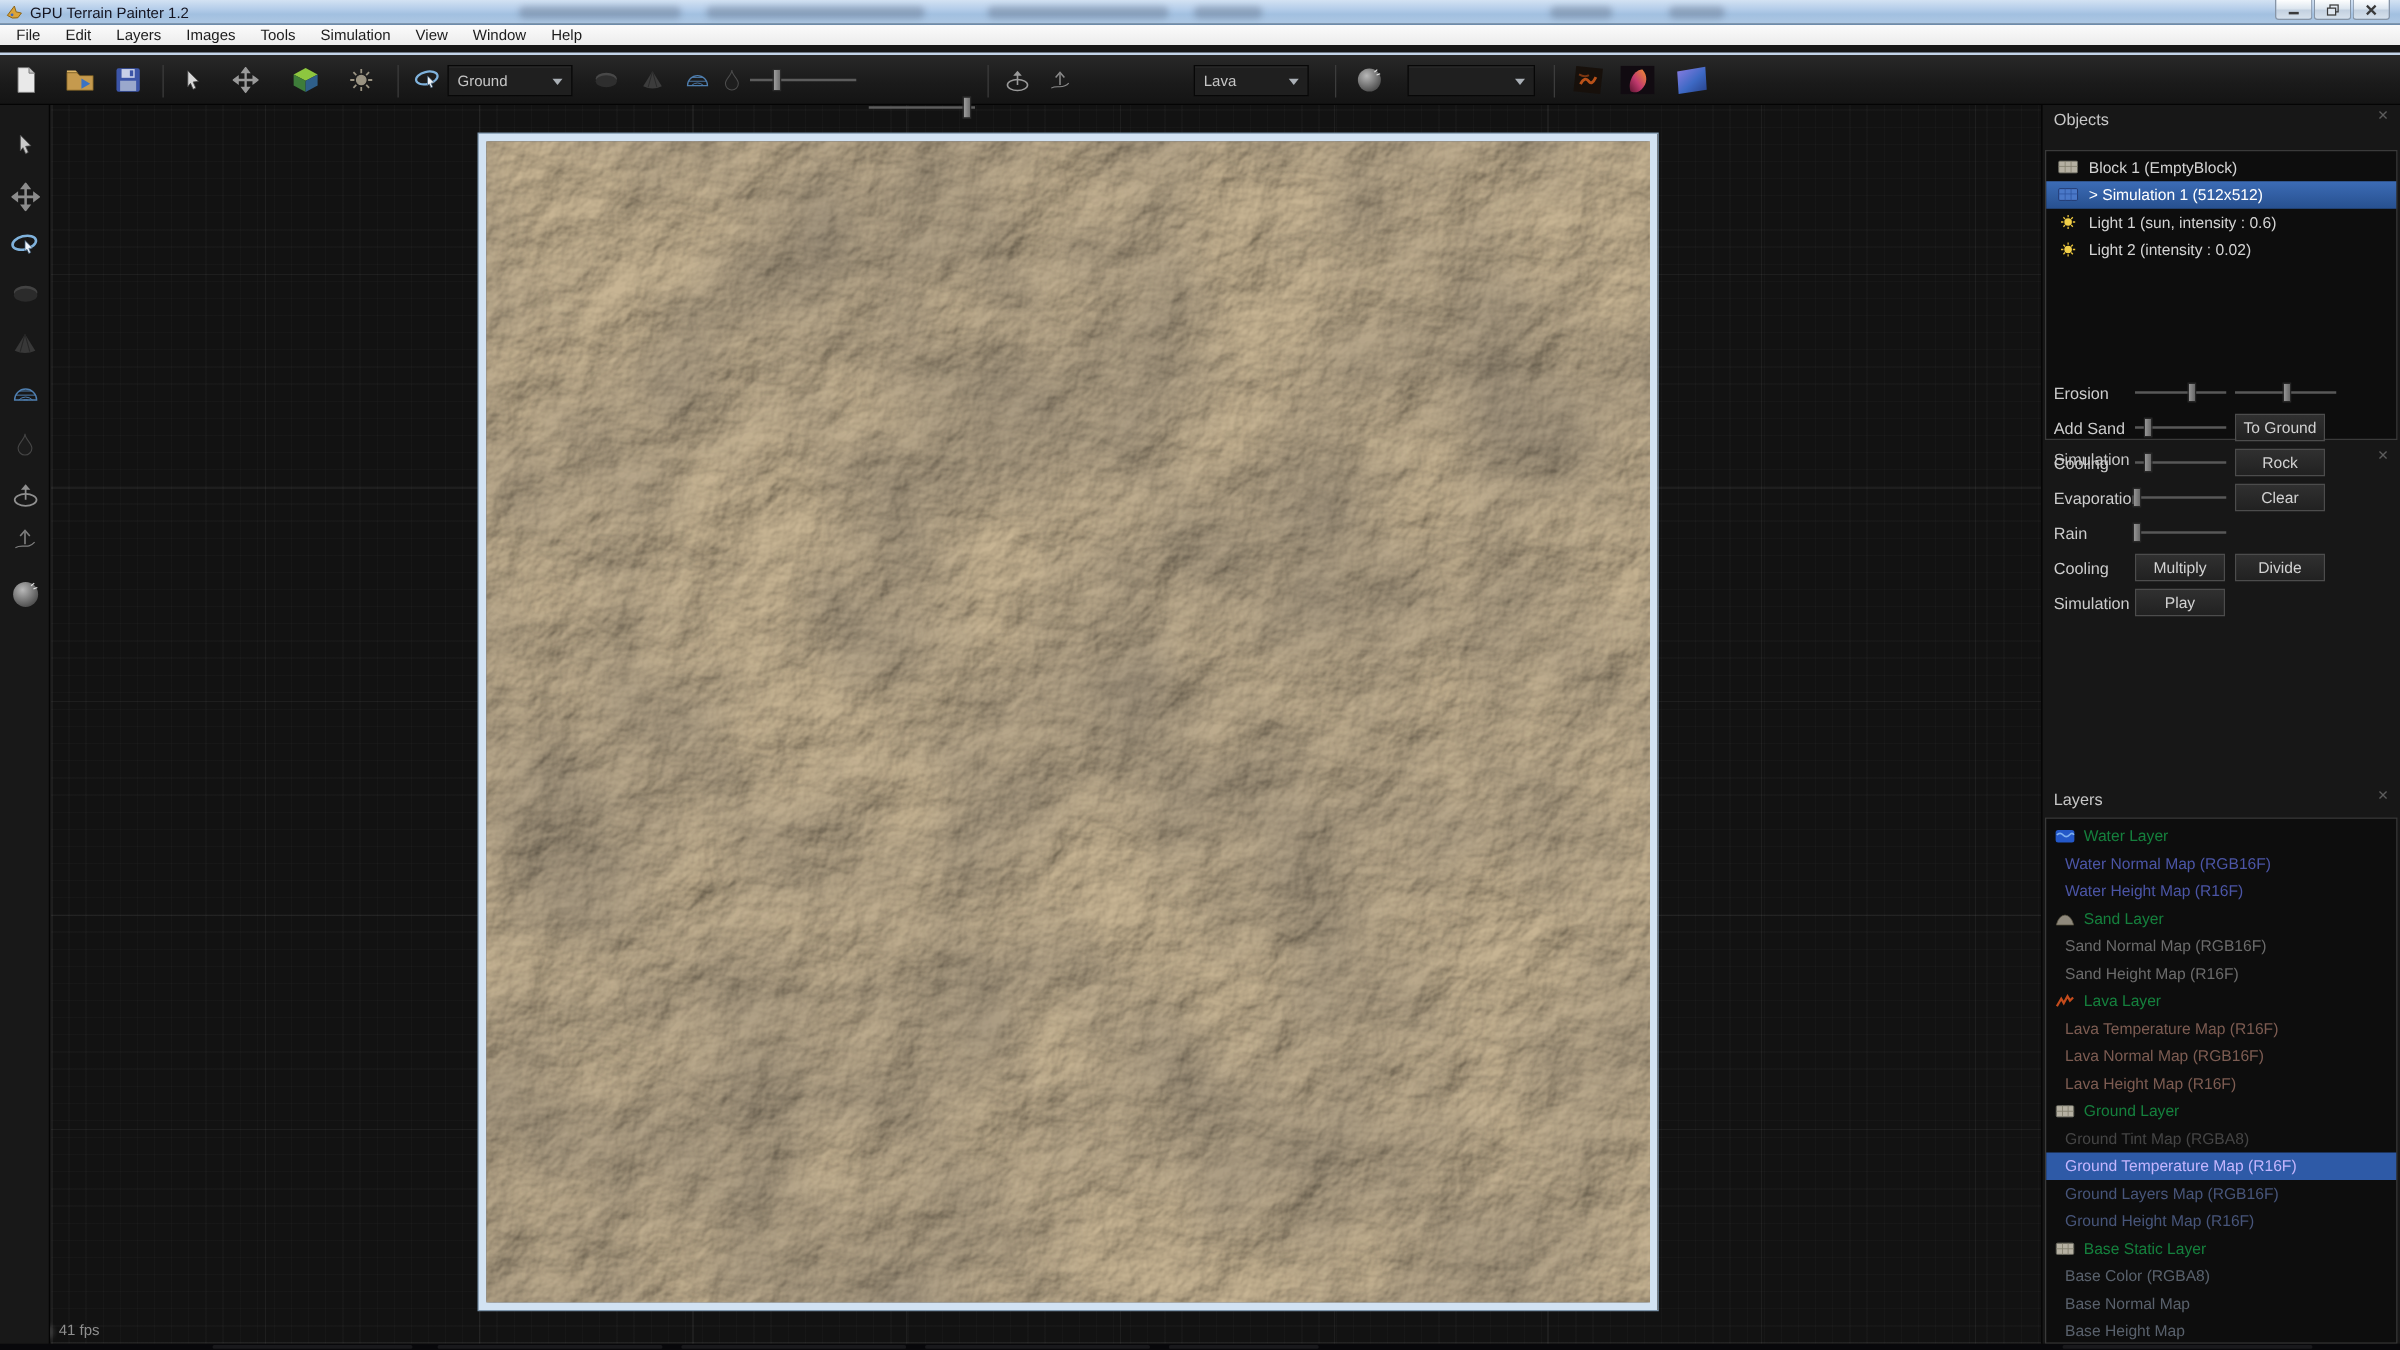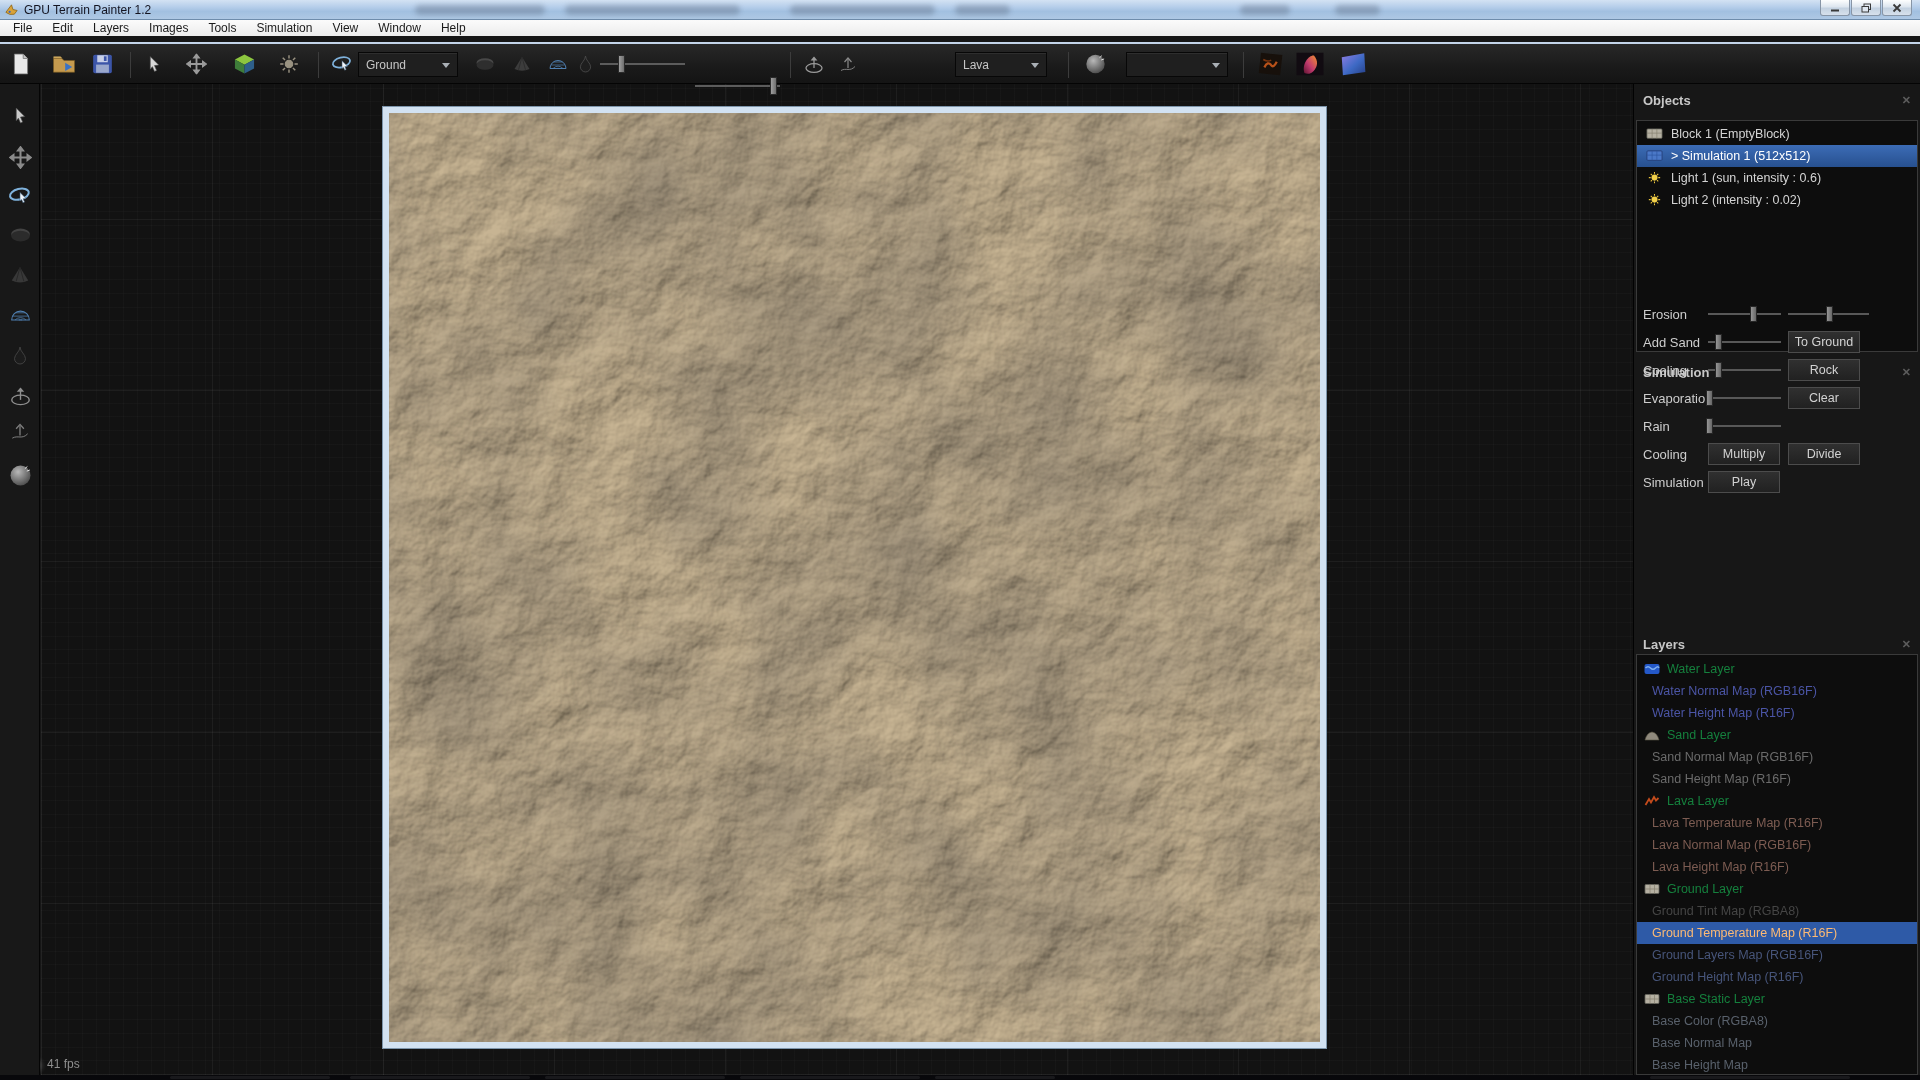--- a/index.html
+++ b/index.html
@@ -55,22 +55,22 @@
   .terrain-frame { position:absolute; left:342px; top:23px; width:943px; height:941px;
     border:6px solid #d2e2f2; box-shadow:0 0 0 1px #7d95ab, inset 0 0 3px rgba(255,255,255,0.9); }
   .terrain-frame svg { display:block; width:100%; height:100%; }
   .fps { position:absolute; left:6px; bottom:4px; font-size:12px; color:#8f8f8f; }
   .fps-smudge { position:absolute; left:-40px; bottom:0; width:36px; height:11px; border-radius:5px;
     background:rgba(160,160,160,0.25); filter:blur(2px); }
 
   
   .right-col { position:absolute; top:84px; right:0; width:287px; bottom:5px;
     background:#171717; border-left:1px solid #020202; z-index:21; font-size:12.5px; }
-  .panel-header { position:absolute; left:0; right:0; height:24px; display:flex; align-items:center;
-    padding:0 9px; color:#c7c7c7; font-size:13px;font-weight:bold; }
+  .panel-header { position:absolute; left:0; right:0; height:24px; display:flex; align-items:flex-start;
+    padding:0 9px; color:#c7c7c7; font-size:13px; }
   .panel-close { margin-left:auto; color:#5c5c5c; font-size:11px; line-height:1; }
   .listbox { position:absolute; left:2px; right:2px; background:#0d0d0d; border:1px solid #3a3a3a; }
   .obj-row { height:22px; display:flex; align-items:center; gap:8px; padding-left:9px; color:#d4d4d4; }
   .obj-row.selected { background:linear-gradient(#3c6cb6,#27508f); color:#ffffff; }
   .obj-icon { width:17px; height:14px; flex:0 0 auto; }
 
   .sim-rows { position:absolute; left:0; right:0; top:216px; }
   .sim-row { display:grid; grid-template-columns:65px 80px 84px; align-items:center; height:28px; padding-left:9px; }
   .sim-label { color:#cdcdcd; font-size:13px; white-space:nowrap; overflow:hidden; }
   .sim-slider { position:relative; width:73px; height:20px; }
@@ -80,21 +80,21 @@
     background:linear-gradient(90deg,#969696,#676767); border:1px solid #262626; }
   .sim-btn { height:22px; width:72px; background:linear-gradient(#303030,#212121);
     border:1px solid #4c4c4c; color:#d2d2d2; font-size:12.5px; font-family:inherit; }
 
   .layer-row { height:22px; display:flex; align-items:center; }
   .layer-row.hdr { padding-left:7px; gap:7px; color:#15803d; }
   .layer-row.map { padding-left:15px; }
   .layer-icon { width:16px; height:12px; flex:0 0 auto; }
   .c-water { color:#4b55a6; } .c-sand { color:#6b6b6b; } .c-lava { color:#7d5c52; }
   .c-dim { color:#454545; } .c-ground { color:#47557a; } .c-base { color:#59616c; }
-  .layer-row.selected { background:#2e5aa7; color:#fdba74;text-align:center; }
+  .layer-row.selected { background:#2e5aa7; color:#c4b5fd;text-align:center; }
 
   
   .taskbar { position:absolute; left:0; right:0; bottom:0; height:5px; background:#08080b; z-index:40; }
   .tb-smudge { position:absolute; top:1px; height:3px; border-radius:2px; background:rgba(255,255,255,0.07); }
 </style>
 </head>
 <body>
 
 <div class="app">
 

